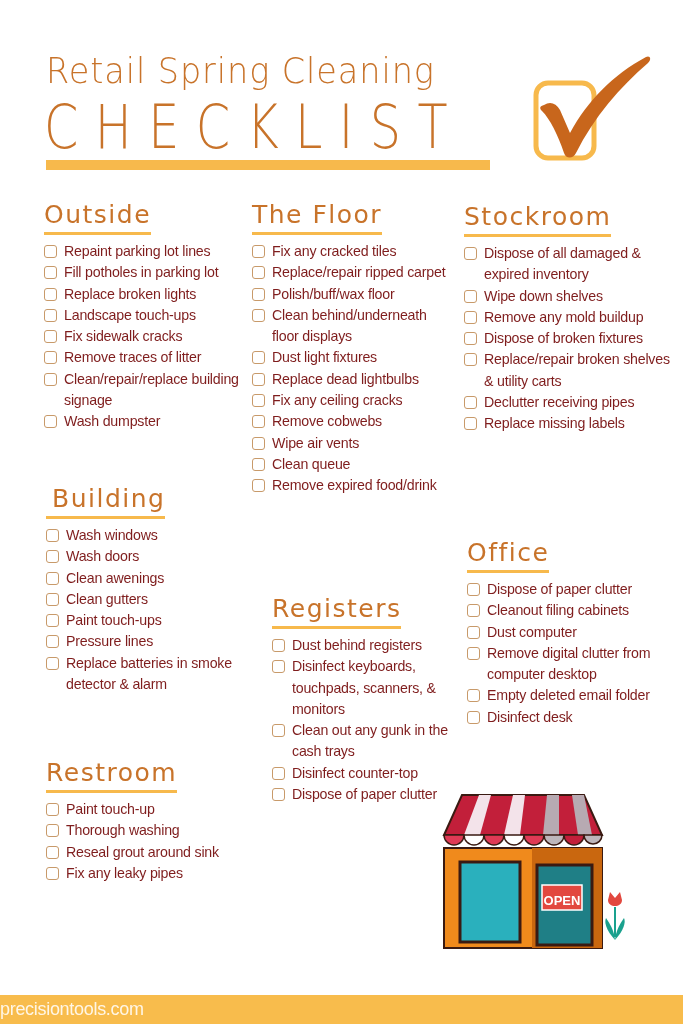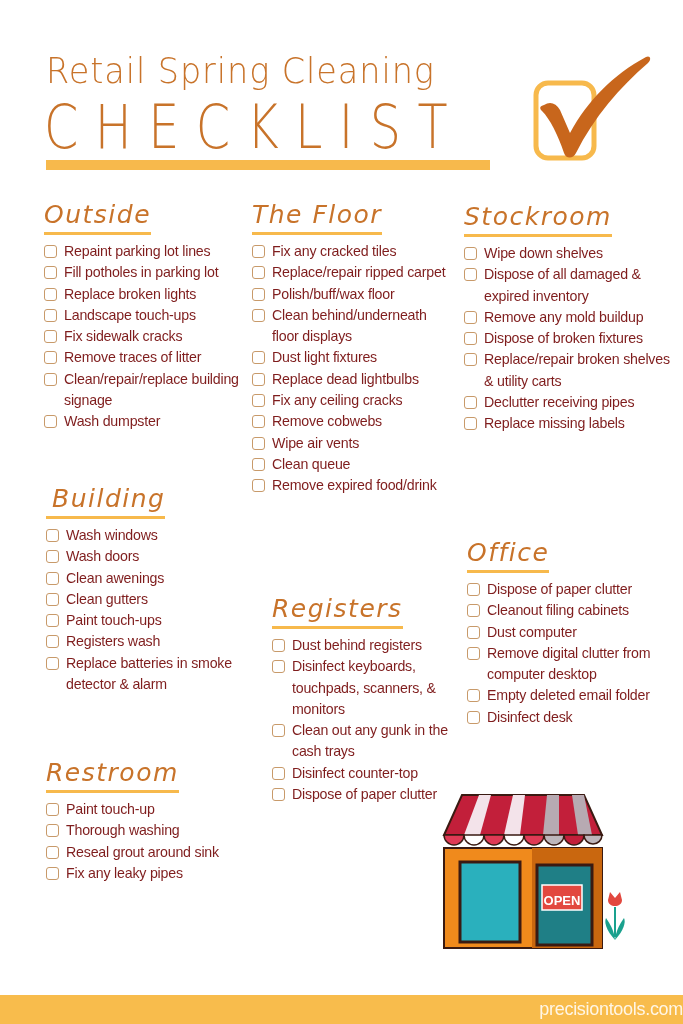--- a/index.html
+++ b/index.html
@@ -23,36 +23,35 @@
     background: #f7b94c;
   }
   .big-check { position: absolute; left: 528px; top: 55px; width: 130px; height: 115px; }
 
   .section { position: absolute; }
   .section h2 {
     font-family: "DejaVu Sans", sans-serif; font-weight: 400;
     font-size: 25px; color: #c8732a; letter-spacing: 1.5px;
     line-height: 30px; display: inline-block; padding-bottom: 2px;
     border-bottom: 3px solid #f7b94c;
-    font-style: italic;
   }
   .section ul { list-style: none; margin-top: 6px; }
   .section li {
     position: relative; padding-left: 20px;
     font-family: "Liberation Sans", sans-serif; font-size: 14.2px;
     line-height: 21.3px; color: #7f1d1d; letter-spacing: -0.2px;
   }
   .section li .box {
     position: absolute; left: 0; top: 4px; width: 13px; height: 13px;
     border: 1.5px solid #c89a6a; border-radius: 3px; background: #fff;
   }
 
   .footer {
     position: absolute; left: 0; top: 995px; width: 683px; height: 29px;
-    background: #f8bc4c; text-align: right;
+    background: #f8bc4c; text-align: left;
   }
   .footer span {
     font-family: "Liberation Sans", sans-serif; font-size: 18px; color: #fff6e6;
     line-height: 29px; letter-spacing: -0.3px;
   }
   .storefront { position: absolute; left: 432px; top: 790px; width: 210px; height: 165px; }
 </style>
 </head>
 <body>
 
@@ -92,39 +91,39 @@
       <li><span class="box"></span><span>Remove cobwebs</span></li>
       <li><span class="box"></span><span>Wipe air vents</span></li>
       <li><span class="box"></span><span>Clean queue</span></li>
       <li><span class="box"></span><span>Remove expired food/drink</span></li>
     </ul>
 </div>
 
 <div class="section" style="left:464px; top:202px; width:215px;">
   <h2>Stockroom</h2>
   <ul>
+      <li><span class="box"></span><span>Dispose of all damaged &amp; expired inventory</span></li>
       <li><span class="box"></span><span>Wipe down shelves</span></li>
-      <li><span class="box"></span><span>Dispose of all damaged &amp; expired inventory</span></li>
       <li><span class="box"></span><span>Remove any mold buildup</span></li>
       <li><span class="box"></span><span>Dispose of broken fixtures</span></li>
       <li><span class="box"></span><span>Replace/repair broken shelves &amp; utility carts</span></li>
       <li><span class="box"></span><span>Declutter receiving pipes</span></li>
       <li><span class="box"></span><span>Replace missing labels</span></li>
     </ul>
 </div>
 
 <div class="section" style="left:46px; top:484px; width:200px;">
   <h2 style="padding-left:6px;">Building</h2>
   <ul>
       <li><span class="box"></span><span>Wash windows</span></li>
       <li><span class="box"></span><span>Wash doors</span></li>
       <li><span class="box"></span><span>Clean awenings</span></li>
       <li><span class="box"></span><span>Clean gutters</span></li>
       <li><span class="box"></span><span>Paint touch-ups</span></li>
-      <li><span class="box"></span><span>Registers wash</span></li>
+      <li><span class="box"></span><span>Pressure lines</span></li>
       <li><span class="box"></span><span>Replace batteries in smoke detector &amp; alarm</span></li>
     </ul>
 </div>
 
 <div class="section" style="left:256px; top:594px; width:205px;margin-left:16px;">
   <h2>Registers</h2>
   <ul>
       <li><span class="box"></span><span>Dust behind registers</span></li>
       <li><span class="box"></span><span>Disinfect keyboards, touchpads, scanners, &amp; monitors</span></li>
       <li><span class="box"></span><span>Clean out any gunk in the cash trays</span></li>

